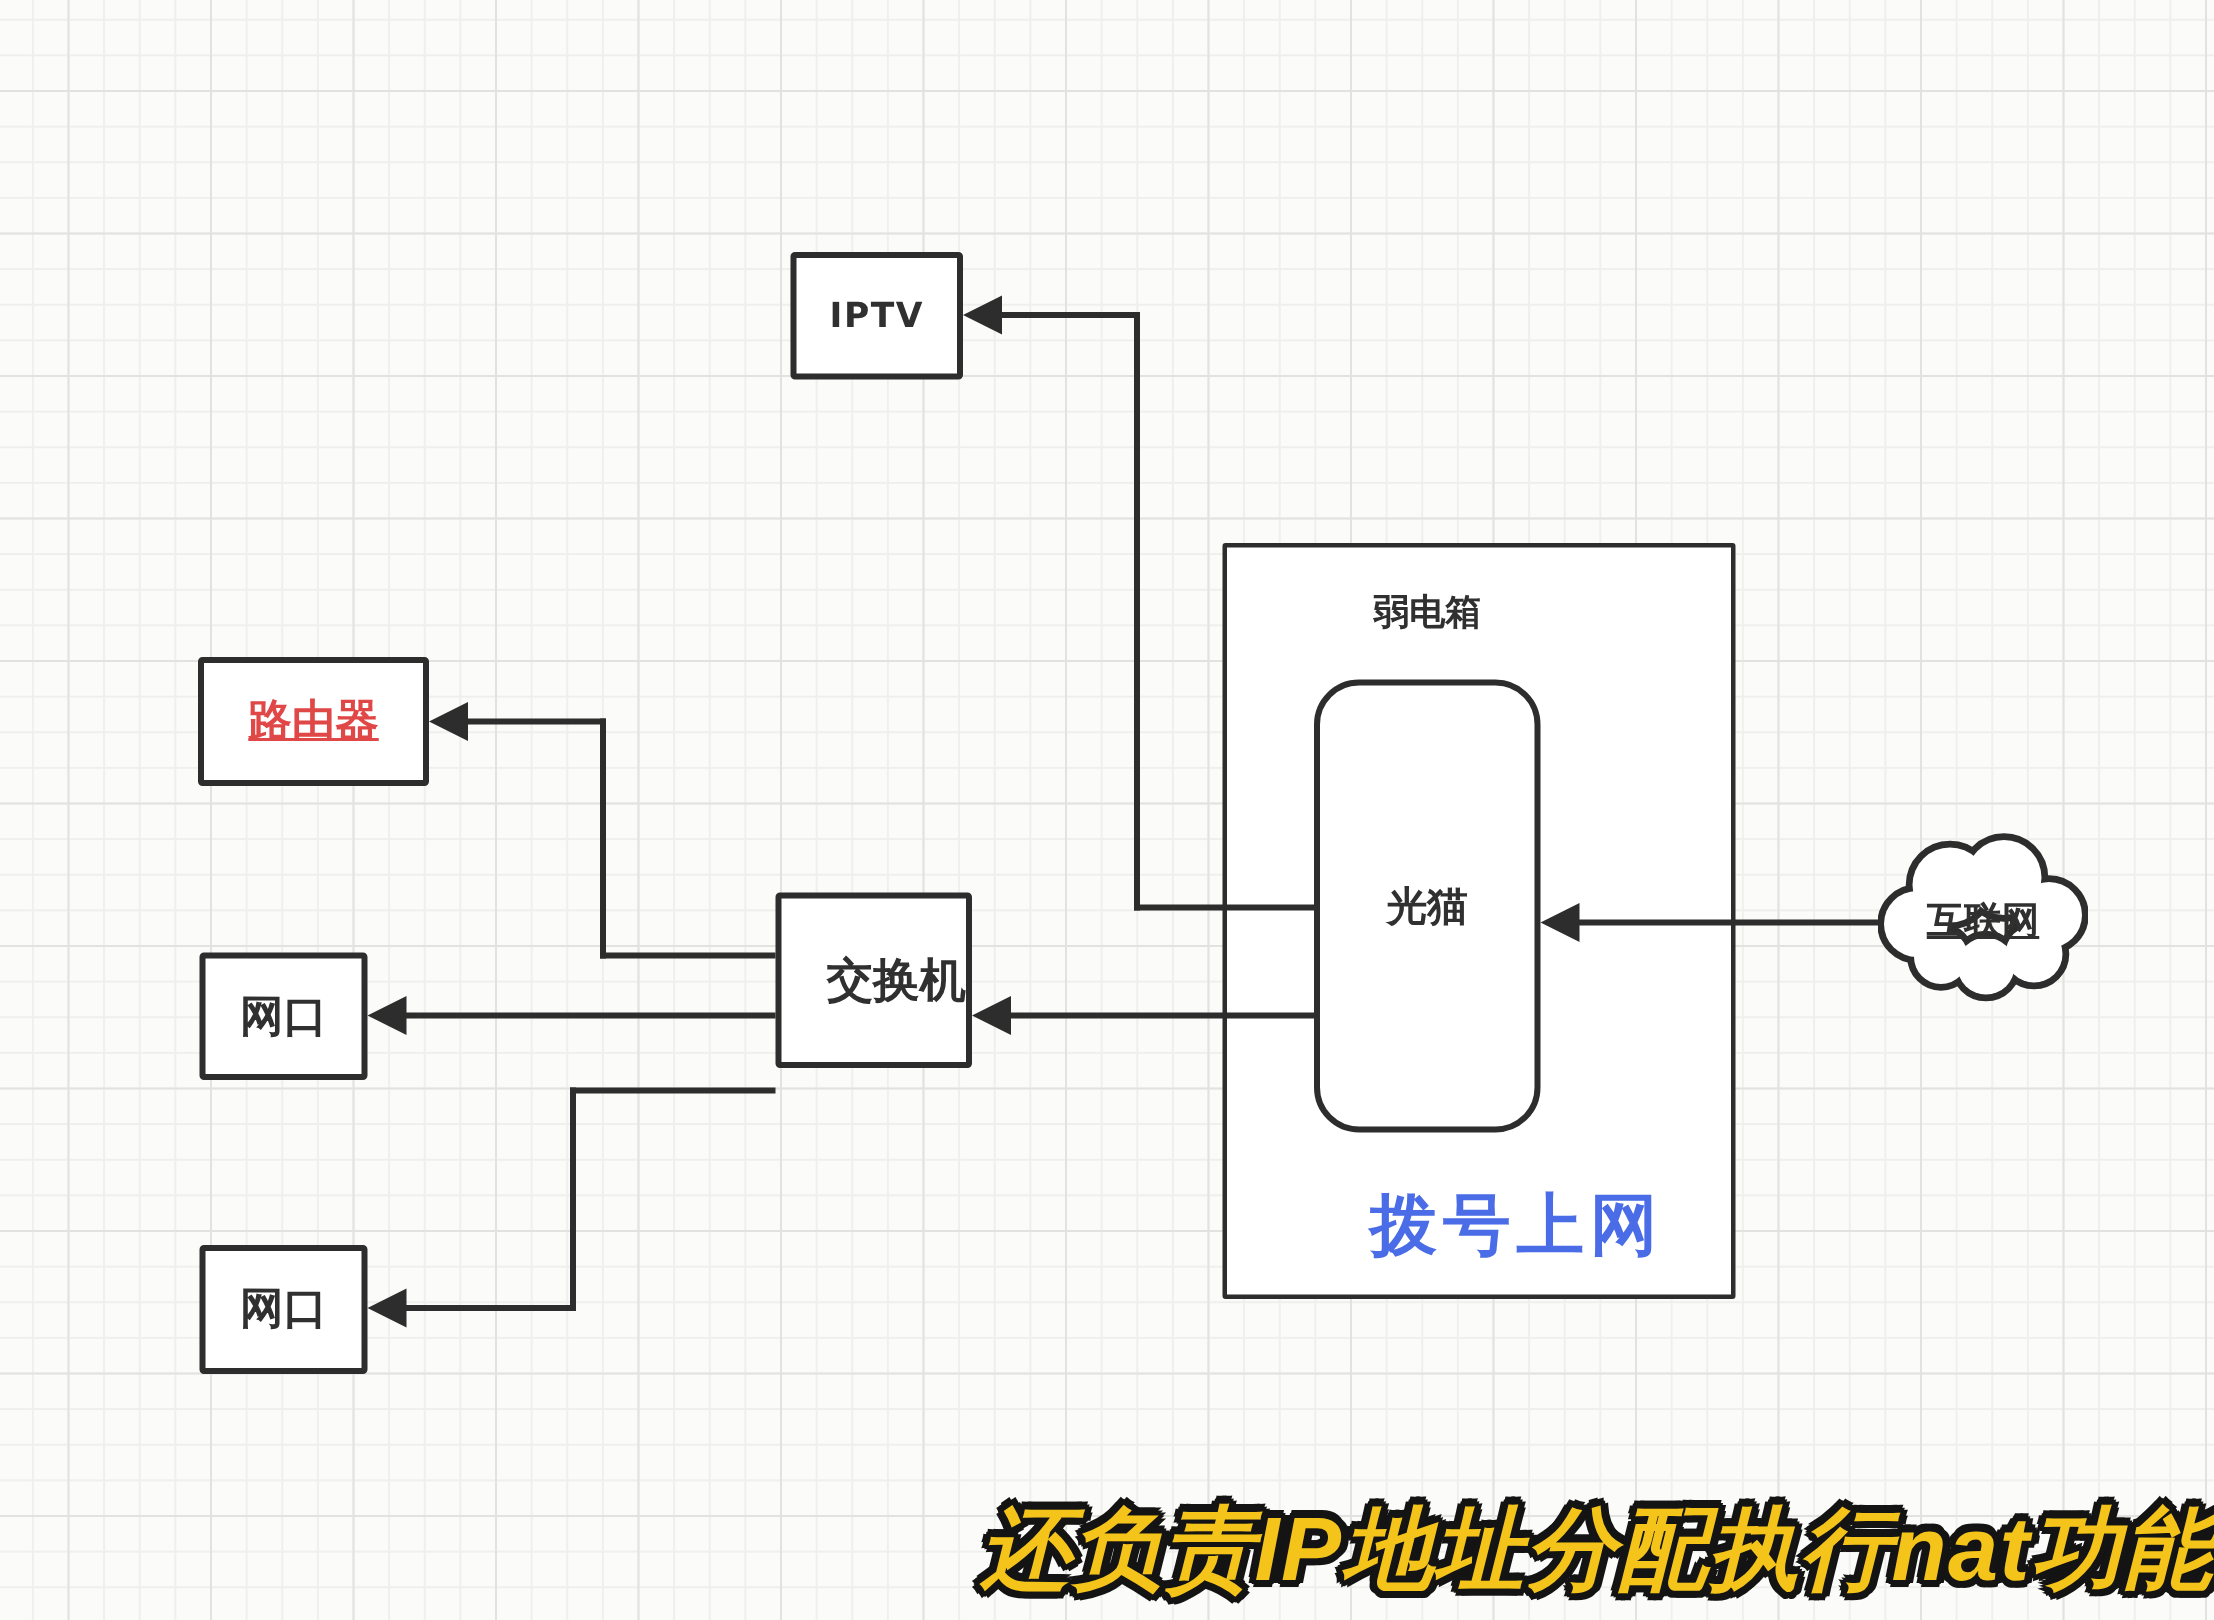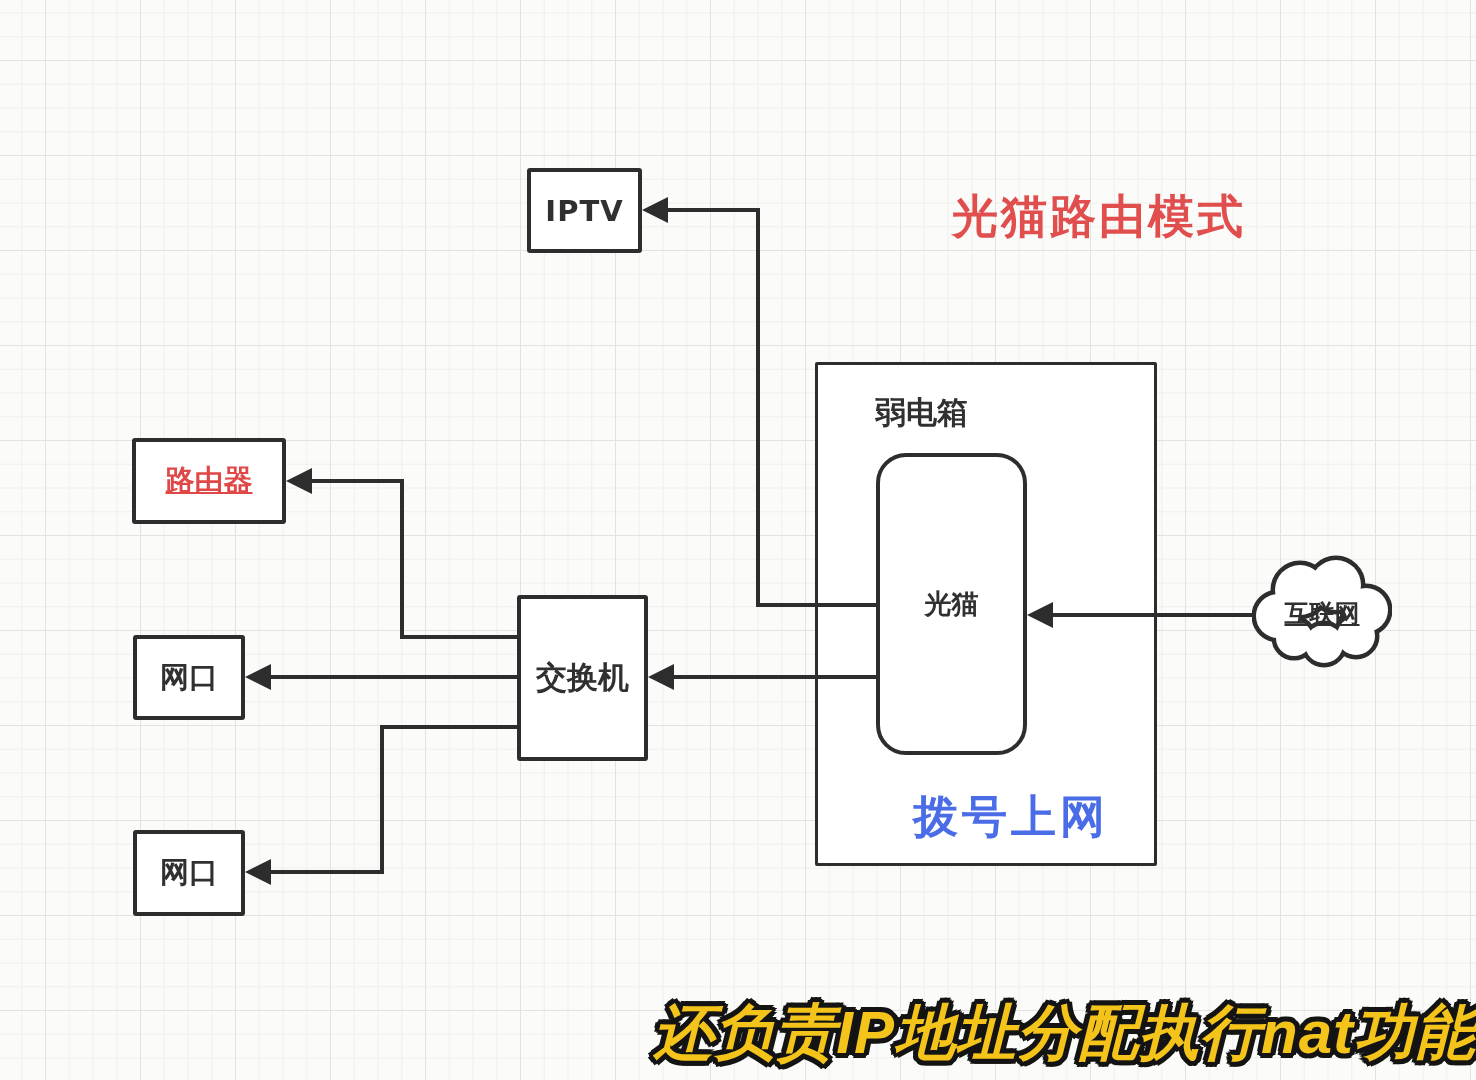--- a/index.html
+++ b/index.html
@@ -37,34 +37,34 @@
   #title{
     position:absolute; left:952px; top:186px; font-size:46px; font-weight:800;
     color:var(--title-red); letter-spacing:3px; white-space:nowrap;
   }
   #weakbox{
     position:absolute; left:815px; top:362px; width:342px; height:504px;
     box-sizing:border-box; background:var(--box-fill);
     border:3px solid var(--line-dark); border-radius:2px;
   }
   #weakbox-label{
-    position:absolute; left:846px; top:392px; width:151px; text-align:center;
-    font-size:31px; font-weight:700; color:var(--text-dark); white-space:nowrap;
+    position:absolute; left:876px; top:392px; width:151px; text-align:center;
+    font-size:24px; font-weight:700; color:var(--text-dark); white-space:nowrap;
   }
   #modem{left:876px; top:453px; width:151px; height:302px; font-size:27px;border-radius:30px;}
   #dialup{
     position:absolute; left:815px; top:787px; width:392px; text-align:center;
     font-size:45px; font-weight:800; color:var(--dialup-blue);
     letter-spacing:4px; white-space:nowrap;
   }
-  #iptv{left:527px; top:168px; width:115px; height:85px; font-size:29px; letter-spacing:1px;}
+  #iptv{left:527px; top:168px; width:115px; height:85px; font-size:23px; letter-spacing:1px;}
   #router{left:132px; top:438px; width:154px; height:86px; font-size:29px; color:var(--router-red);text-decoration:underline;}
   #port1{left:133px; top:635px; width:112px; height:85px; font-size:29px;}
   #port2{left:133px; top:830px; width:112px; height:86px; font-size:29px;}
-  #switch{left:517px; top:595px; width:131px; height:166px; font-size:31px;}
+  #switch{left:517px; top:595px; width:131px; height:117px; font-size:31px;justify-content:flex-end;}
   #cloud{position:absolute; left:1252px; top:554px; width:140px; height:114px;}
   #cloud-label{
     position:absolute; left:1252px; top:597px; width:140px; text-align:center;
     font-size:25px; font-weight:700; color:var(--text-dark); white-space:nowrap;text-decoration:underline;
   }
   #caption{
     position:absolute; left:0; top:993px; width:100%; text-align:right;
     font-family:Liberation Sans, sans-serif;
     font-size:60px; font-weight:700; font-style:italic;
     color:var(--caption-yellow); letter-spacing:1px; white-space:nowrap;
@@ -115,21 +115,20 @@
     <div class="arrow-left" style="left:245px; top:664px;"></div>
   </div>
 
   <div>
     <div class="seg" style="left:380px; top:725px; width:137px; height:4px;"></div>
     <div class="seg" style="left:380px; top:725px; width:4px; height:149px;"></div>
     <div class="seg" style="left:269px; top:870px; width:115px; height:4px;"></div>
     <div class="arrow-left" style="left:245px; top:859px;"></div>
   </div>
 
-  <div id="title">光猫路由模式</div>
 
   <div class="node" id="iptv">
     <span class="lbl">IPTV</span>
   </div>
 
   <div class="node" id="router">
     <span class="lbl">路由器</span>
   </div>
 
   <div class="node" id="port1">

